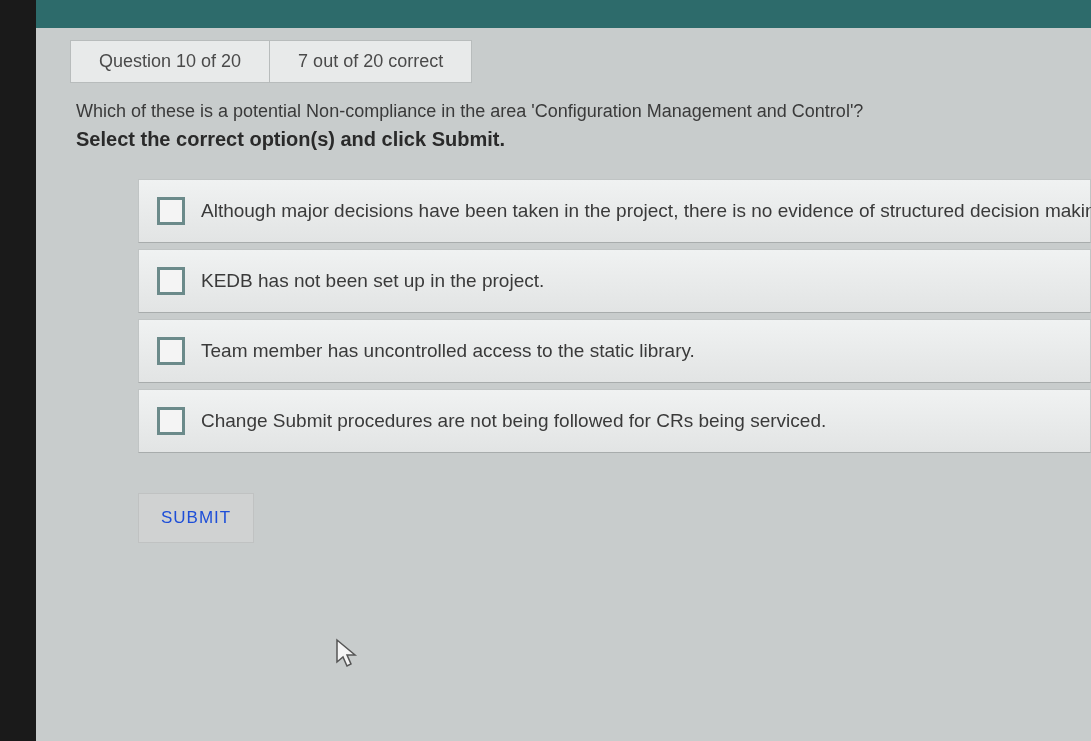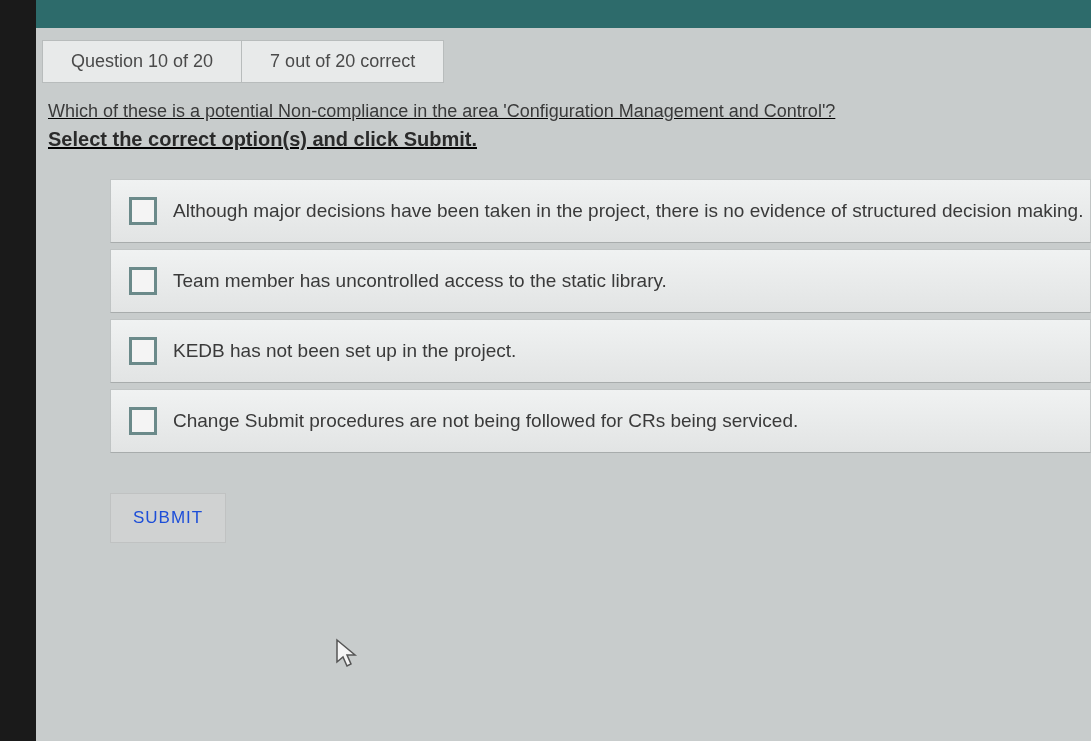--- a/index.html
+++ b/index.html
@@ -18,40 +18,39 @@
       background: #1a1a1a;
     }
     .header-bar {
       position: absolute;
       left: 36px; top: 0; right: 0;
       height: 28px;
       background: #2d6b6b;
     }
     .content {
       position: absolute;
-      left: 20px; top: 28px; right: 0;
+      left: 48px; top: 28px; right: 0;
       padding: 12px 0 0 0;
     }
     .info-row {
       display: flex;
       gap: 0;
       margin: 0 0 18px 22px;
     }
     .info-chip {
       background: #e8eaea;
       border: 1px solid #b8bcbc;
       padding: 10px 28px;
       font-size: 18px;
       color: #4a4a4a;
       font-weight: 500;
     }
     .info-chip + .info-chip { border-left: none; }
     .question-block {
       margin: 0 10px 28px 28px;
-      text-decoration: underline;
     }
     .question-text {
       font-size: 18px;
       color: #3a3a3a;
       margin-bottom: 6px;
     }
     .instruction-text {
       font-size: 20px;
       color: #2a2a2a;
       font-weight: bold;
@@ -125,26 +124,26 @@
 
   <div class="options">
 
     <div class="option-row">
       <div class="checkbox"></div>
       <span class="option-label">Although major decisions have been taken in the project, there is no evidence of structured decision making.</span>
     </div>
 
     <div class="option-row">
       <div class="checkbox"></div>
-      <span class="option-label">Team member has uncontrolled access to the static library.</span>
+      <span class="option-label">KEDB has not been set up in the project.</span>
     </div>
 
     <div class="option-row">
       <div class="checkbox"></div>
-      <span class="option-label">KEDB has not been set up in the project.</span>
+      <span class="option-label">Team member has uncontrolled access to the static library.</span>
     </div>
 
     <div class="option-row">
       <div class="checkbox"></div>
       <span class="option-label">Change Submit procedures are not being followed for CRs being serviced.</span>
     </div>
 
   </div>
 
   <div class="submit-container">

